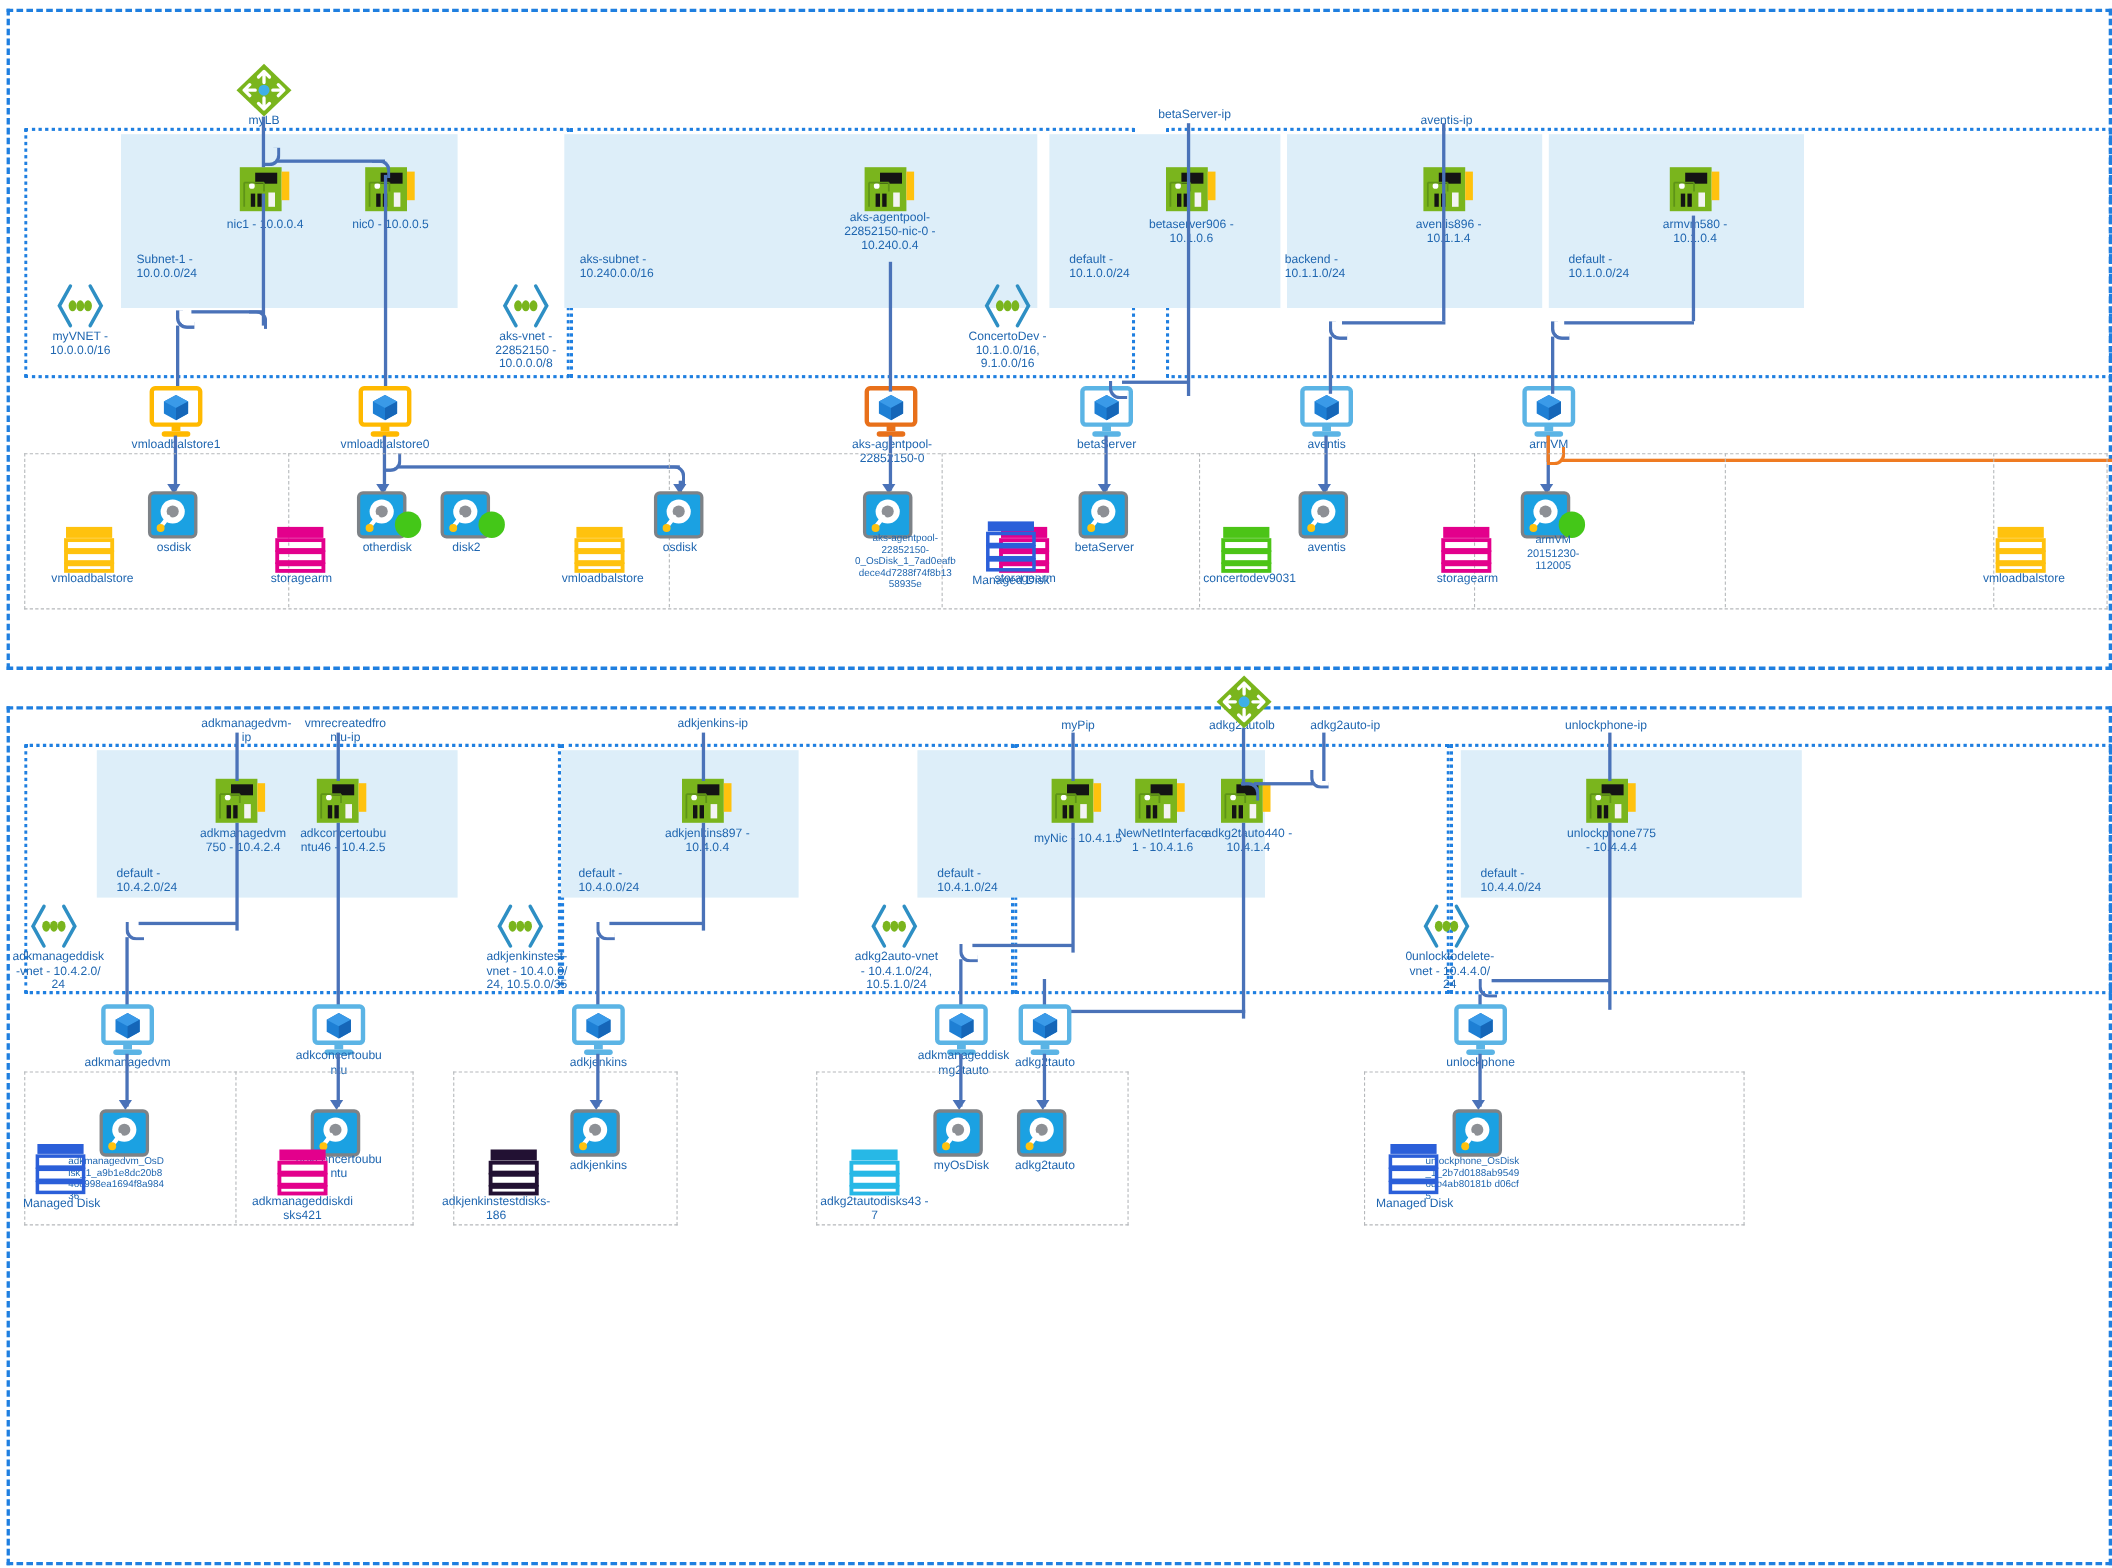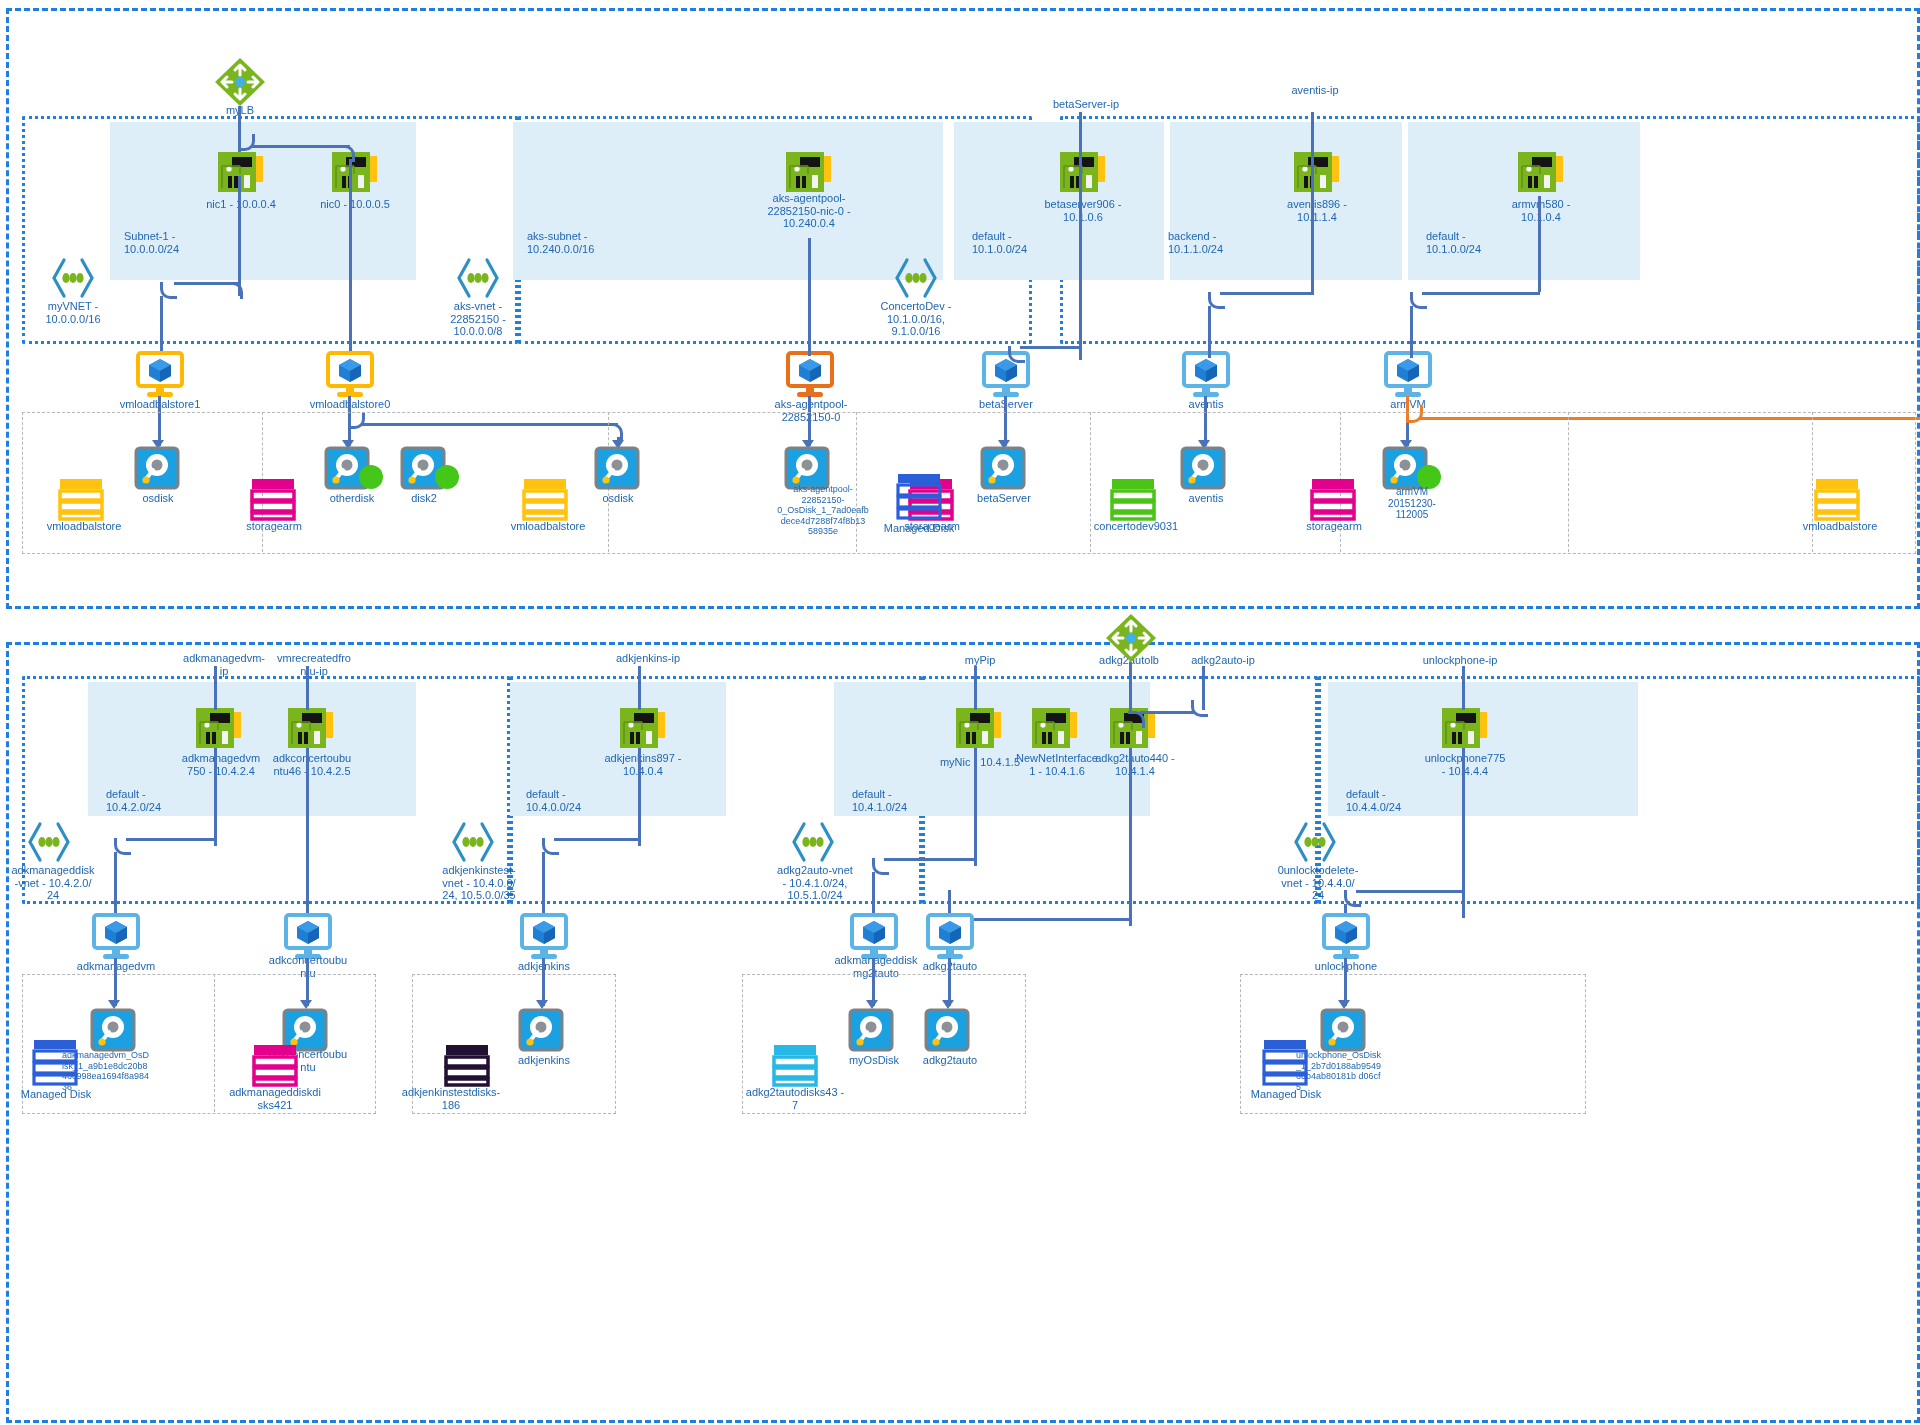--- a/index.html
+++ b/index.html
@@ -201,21 +201,21 @@
       <rect x="10" y="26" width="4" height="12" fill="#141414"></rect>
       <rect x="16" y="26" width="4" height="12" fill="#141414"></rect>
       <rect x="26" y="25" width="6" height="13" fill="#f3f3f3"></rect>
       <path d="M4 16 L4 38 M4 16 L22 16 M22 16 L22 24" stroke="#5e9417" stroke-width="1.6" fill="none"></path>
     </svg>
   </div>
   <div class="lbl" style="left:1486px;top:198px;width:110px;">armvm580 -
 10.1.0.4</div>
 
   <div class="lbl" style="left:1036px;top:98px;width:100px;">betaServer-ip</div>
-  <div class="lbl" style="left:1270px;top:84px;width:90px;">aventis-ip</div>
+  <div class="lbl" style="left:1270px;top:104px;width:90px;">aventis-ip</div>
 
   <div class="line v" style="left:238px;top:106px;height:46px;"></div>
   <div class="line v" style="left:238px;top:176px;height:120px;"></div>
   <div class="corner c-br" style="left:238px;top:134px;"></div>
   <div class="line h" style="left:252px;top:145px;width:98px;"></div>
   <div class="corner c-tr" style="left:338px;top:145px;"></div>
   <div class="line v" style="left:349px;top:159px;height:196px;"></div>
 
   <div class="corner c-bl" style="left:160px;top:282px;"></div>
   <div class="line h" style="left:174px;top:282px;width:66px;"></div>

